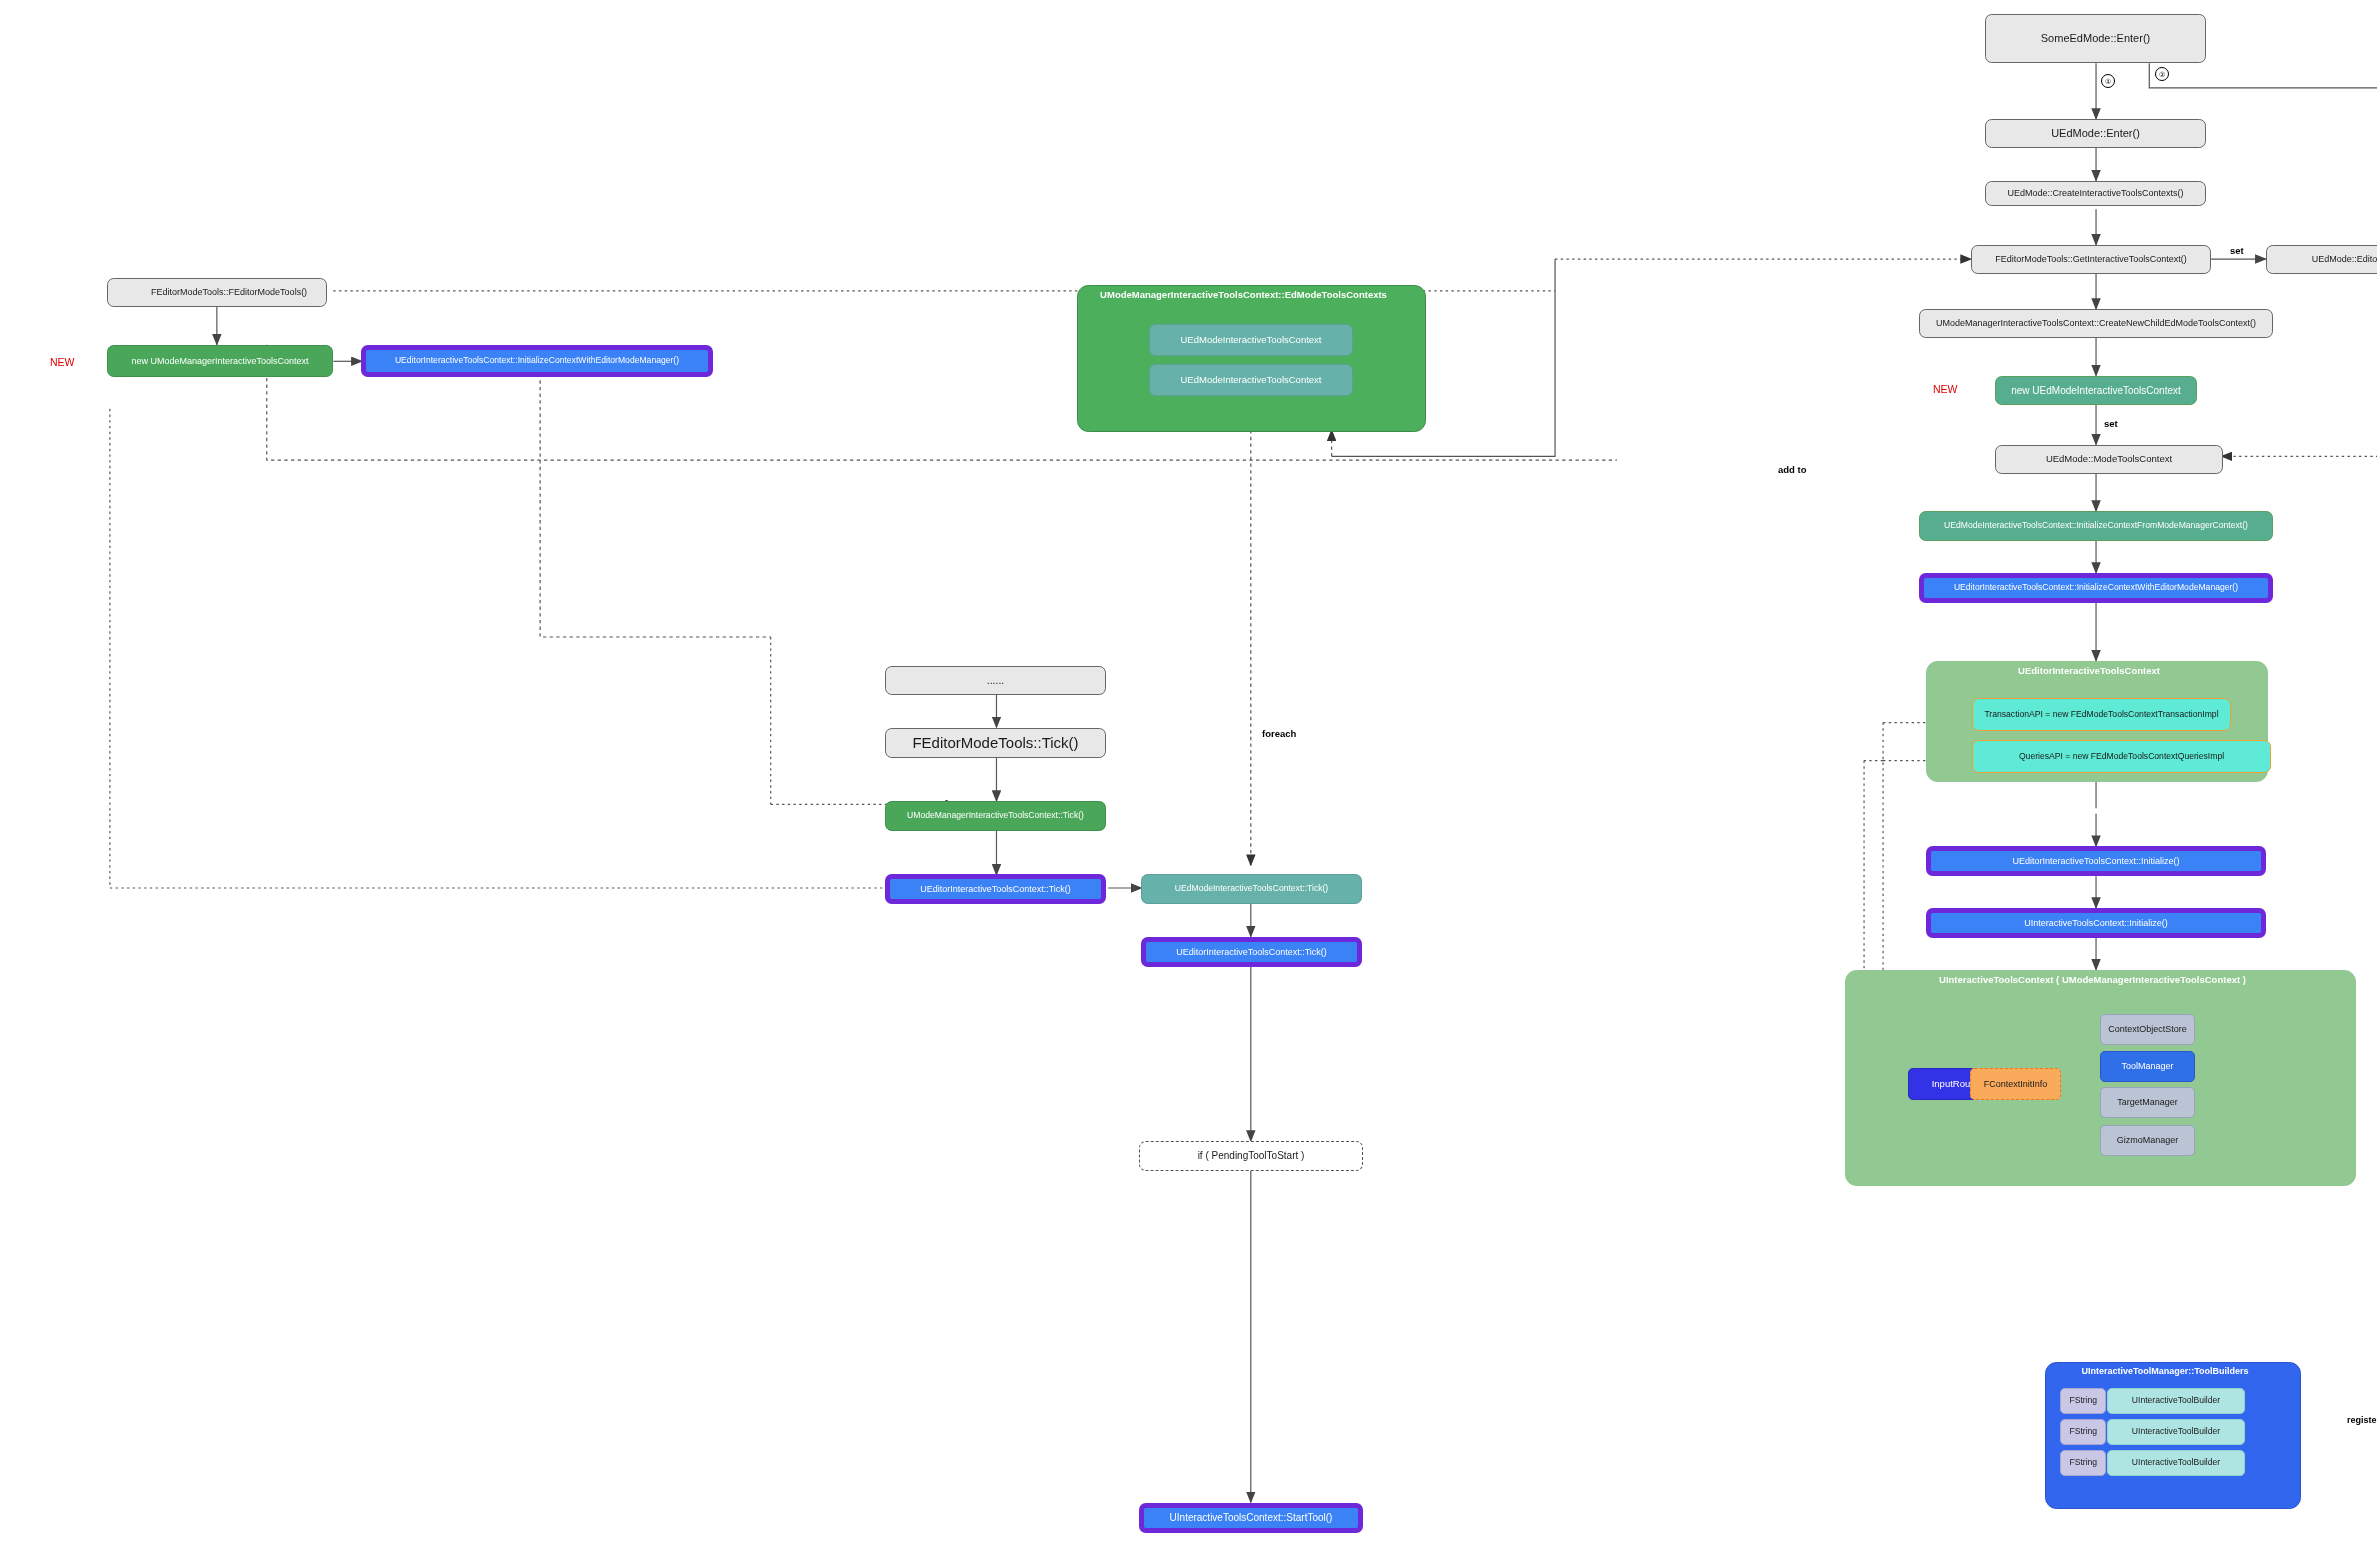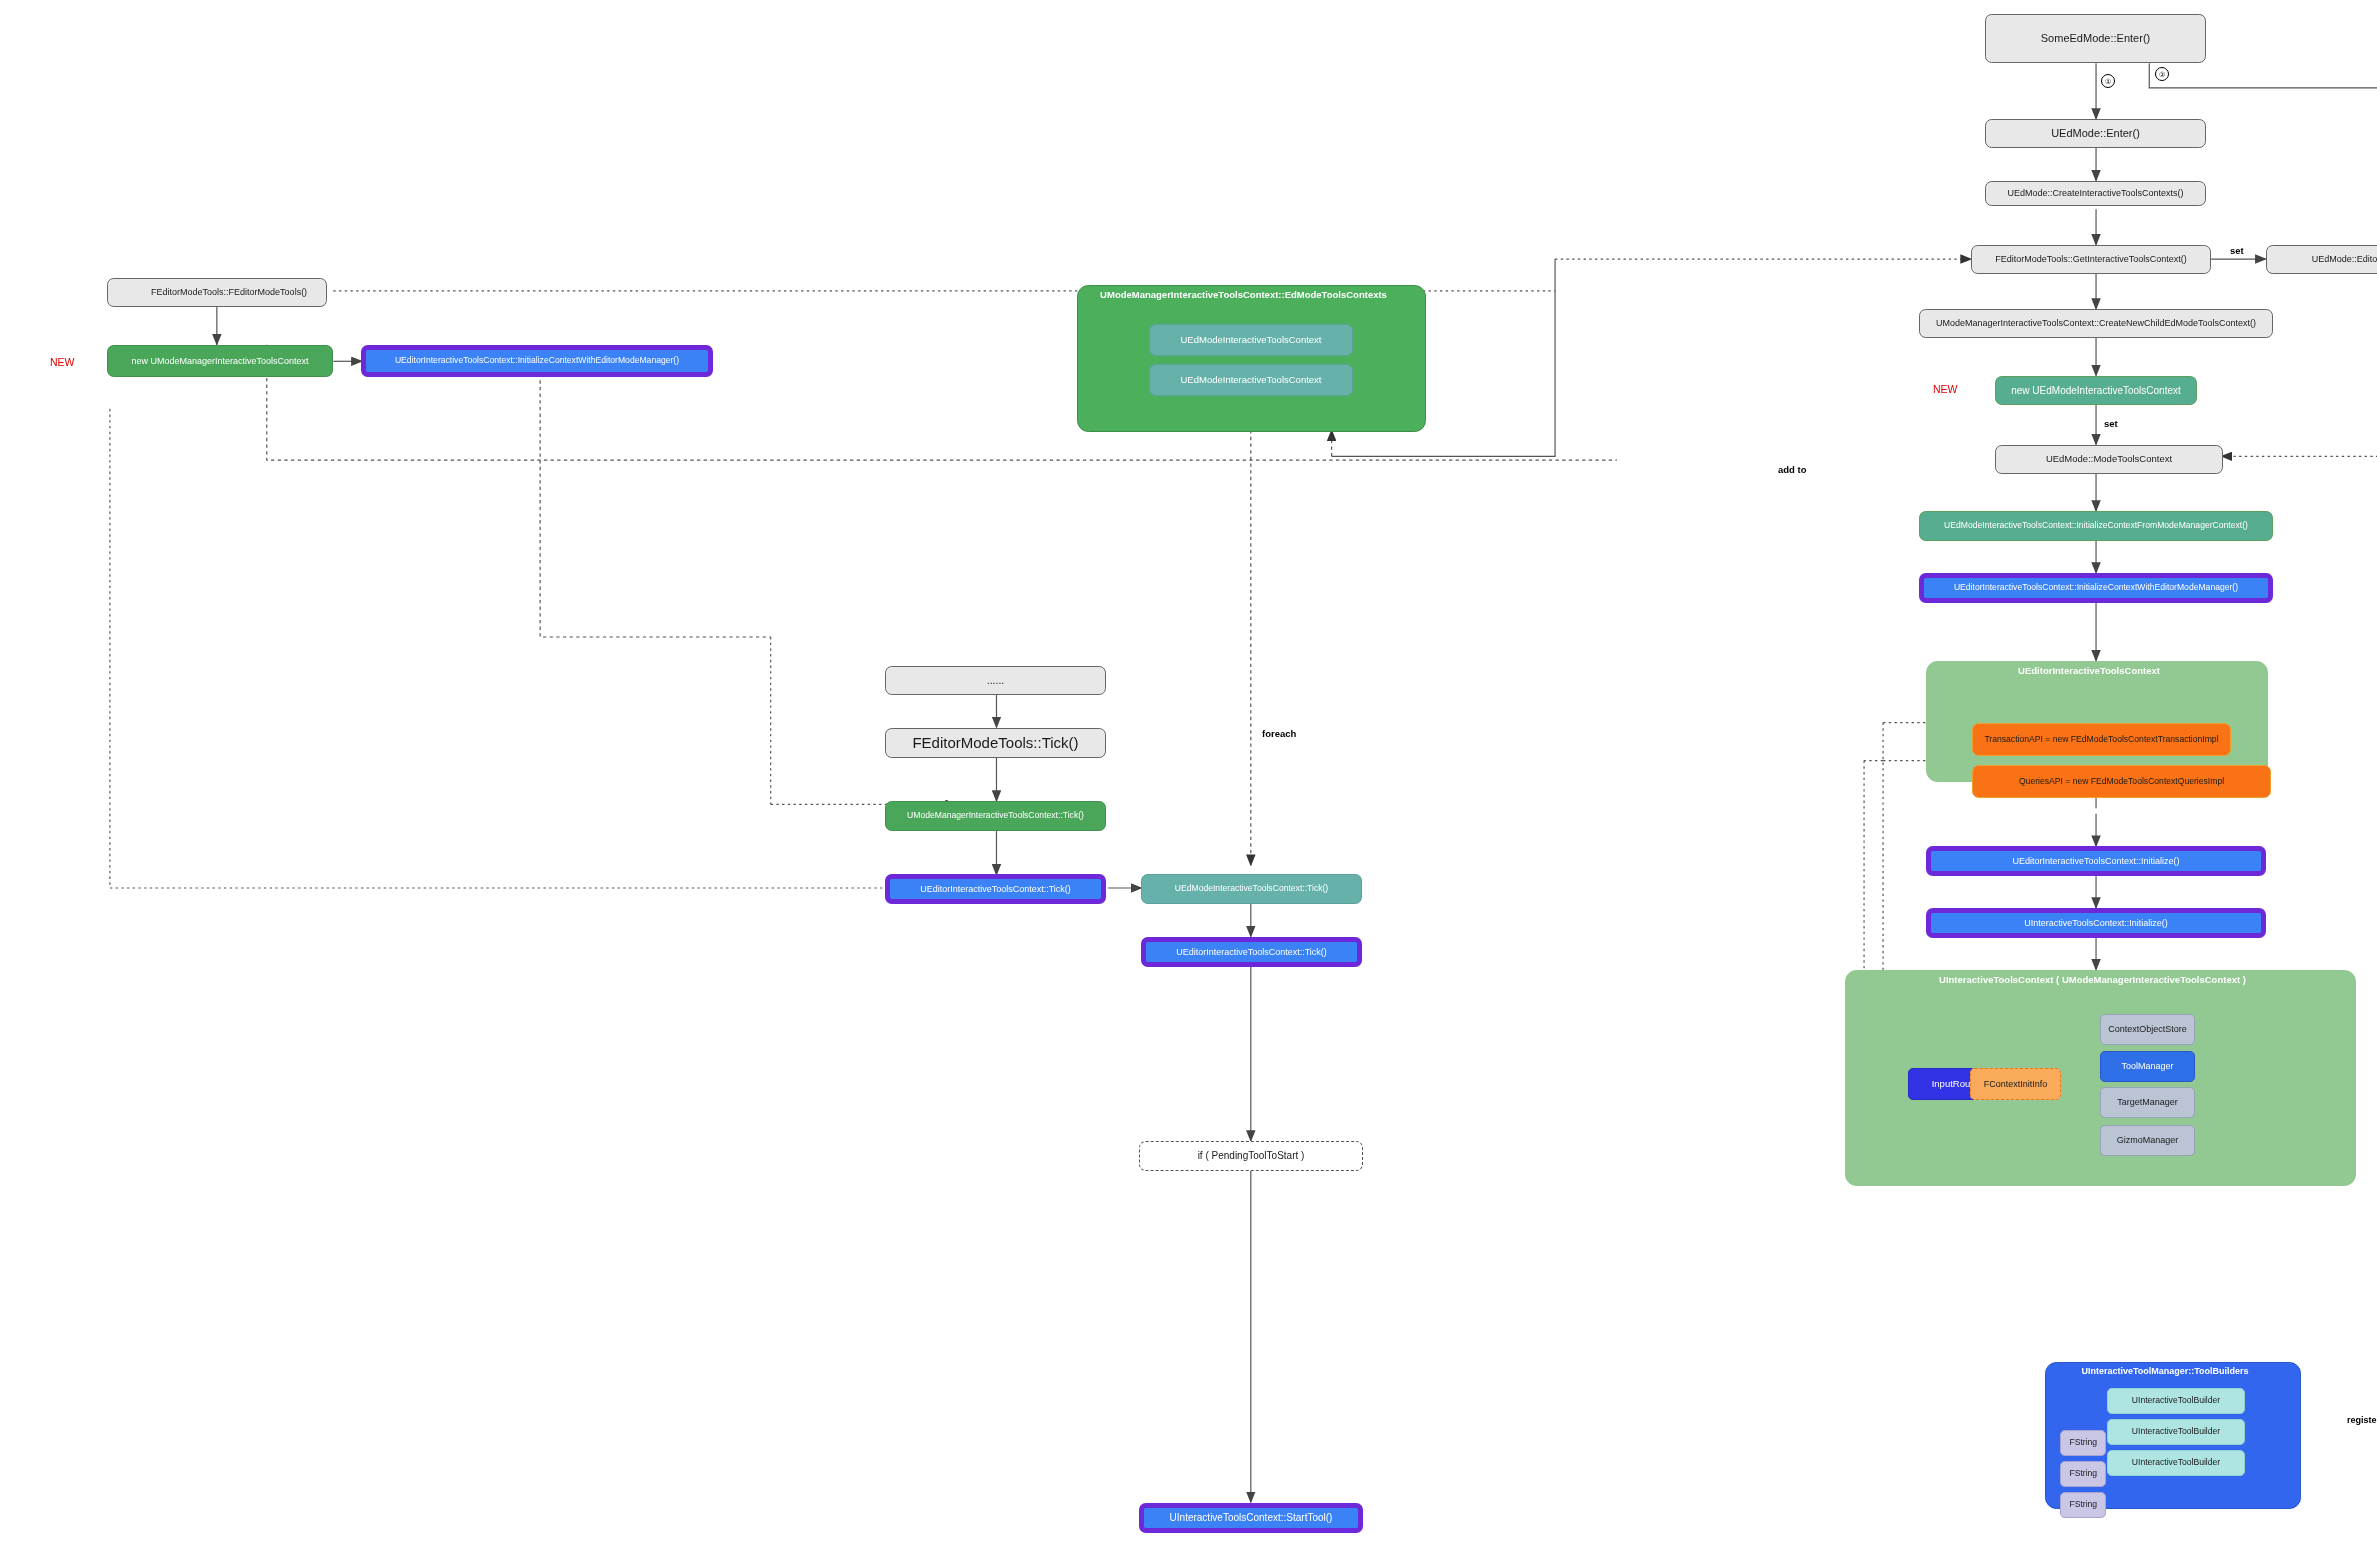--- a/index.html
+++ b/index.html
@@ -8,27 +8,27 @@
   .node{position:absolute;box-sizing:border-box;display:flex;align-items:center;justify-content:center;
         text-align:center;border-radius:6.7px;line-height:1.15;padding:1px 3.8px;}
   .gray{background:#e8e8e8;border:1px solid #666;color:#1a1a1a;}
   .green-dark{background:#4aa75a;border:1px solid #3f8f4d;color:#ffffff;}
   .green-mid{background:#57ad8f;border:1px solid #5ba05c;color:#ffffff;}
   .green-light{background:#3b82f6;border:5px solid #6d28d9;color:#ffffff;}
   .teal{background:#66b2ab;border:1px solid #5d9f9a;color:#ffffff;}
   .group-green{background:#4caf5c;border:1px solid #3c8c4a;color:#ffffff;border-radius:11.4px;}
   .group-green-light{background:#92c891;border:1px solid #92c891;color:#ffffff;border-radius:11.4px;}
   .group-blue{background:#3366ee;border:1px solid #2a55cc;color:#ffffff;border-radius:11.4px;}
-  .orange{background:#f97316;border:1px solid #f0a030;color:#1a1a1a;margin-top:25px;}
+  .orange{background:#5eead4;border:1px solid #f0a030;color:#1a1a1a;}
   .orange-fc{background:#f9ab5b;border:1px dashed #e07b20;color:#1a1a1a;border-radius:4.8px;}
   .blue-strong{background:#3232e6;border:1px solid #2a2ac0;color:#ffffff;border-radius:4.8px;}
   .blue-tool{background:#2f6fe8;border:1px solid #2a55cc;color:#ffffff;border-radius:4.8px;}
   .slate{background:#bac4d4;border:1px solid #96a3b8;color:#1a1a1a;border-radius:4.8px;}
   .cyan{background:#aee5e2;border:1px solid #8fd4d1;color:#1a1a1a;border-radius:4.8px;}
-  .lav{background:#c9c6e6;border:1px solid #a9a5d0;color:#1a1a1a;border-radius:4.8px;margin-top:42px;}
+  .lav{background:#c9c6e6;border:1px solid #a9a5d0;color:#1a1a1a;border-radius:4.8px;}
   .dashnode{background:#ffffff;border:1px dashed #555;color:#1a1a1a;border-radius:6.7px;}
   .grouptitle{position:absolute;left:0;right:16px;top:2.9px;text-align:center;font-weight:bold;}
   .lbl{position:absolute;font-weight:bold;color:#000;white-space:nowrap;}
   .lbl-new{position:absolute;font-weight:normal;color:#e00000;white-space:nowrap;}
   svg.edges{position:absolute;left:0;top:0;width:3315px;height:1564px;pointer-events:none;}
   .circnum{position:absolute;width:12.4px;height:12.4px;border:1px solid #000;border-radius:50%;
            display:flex;align-items:center;justify-content:center;font-size:7.1px;color:#000;background:#fff;}
 </style>
 </head>
 <body>

